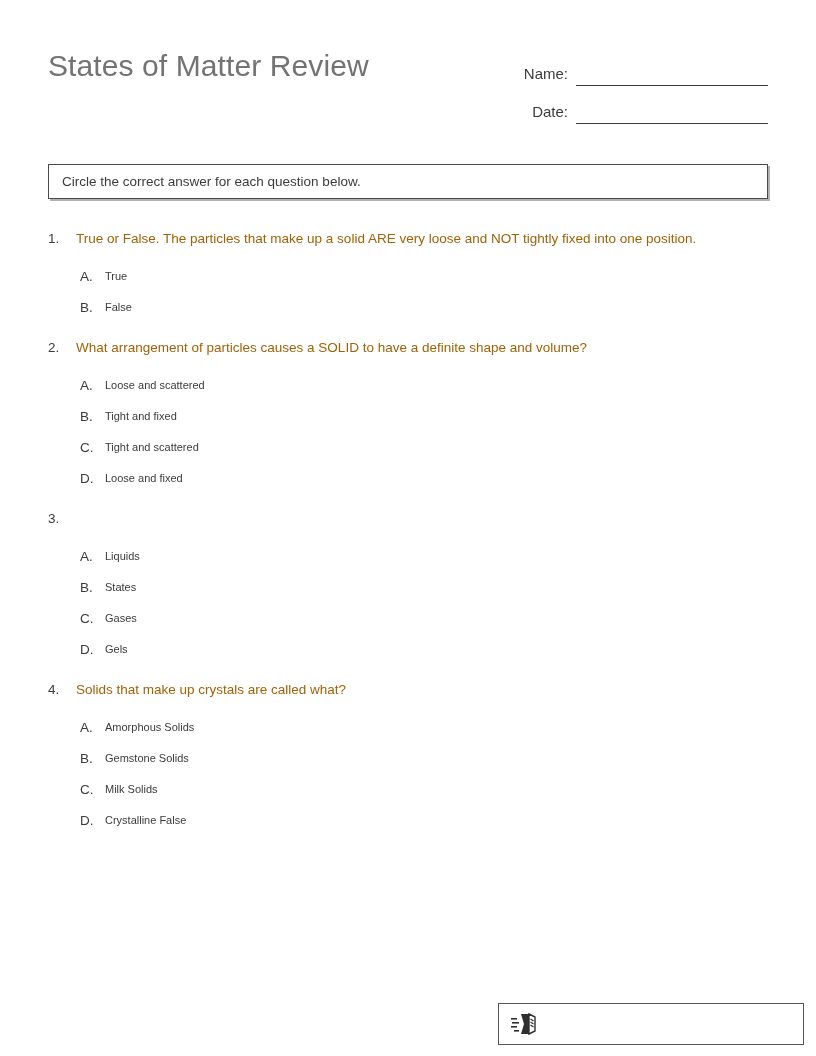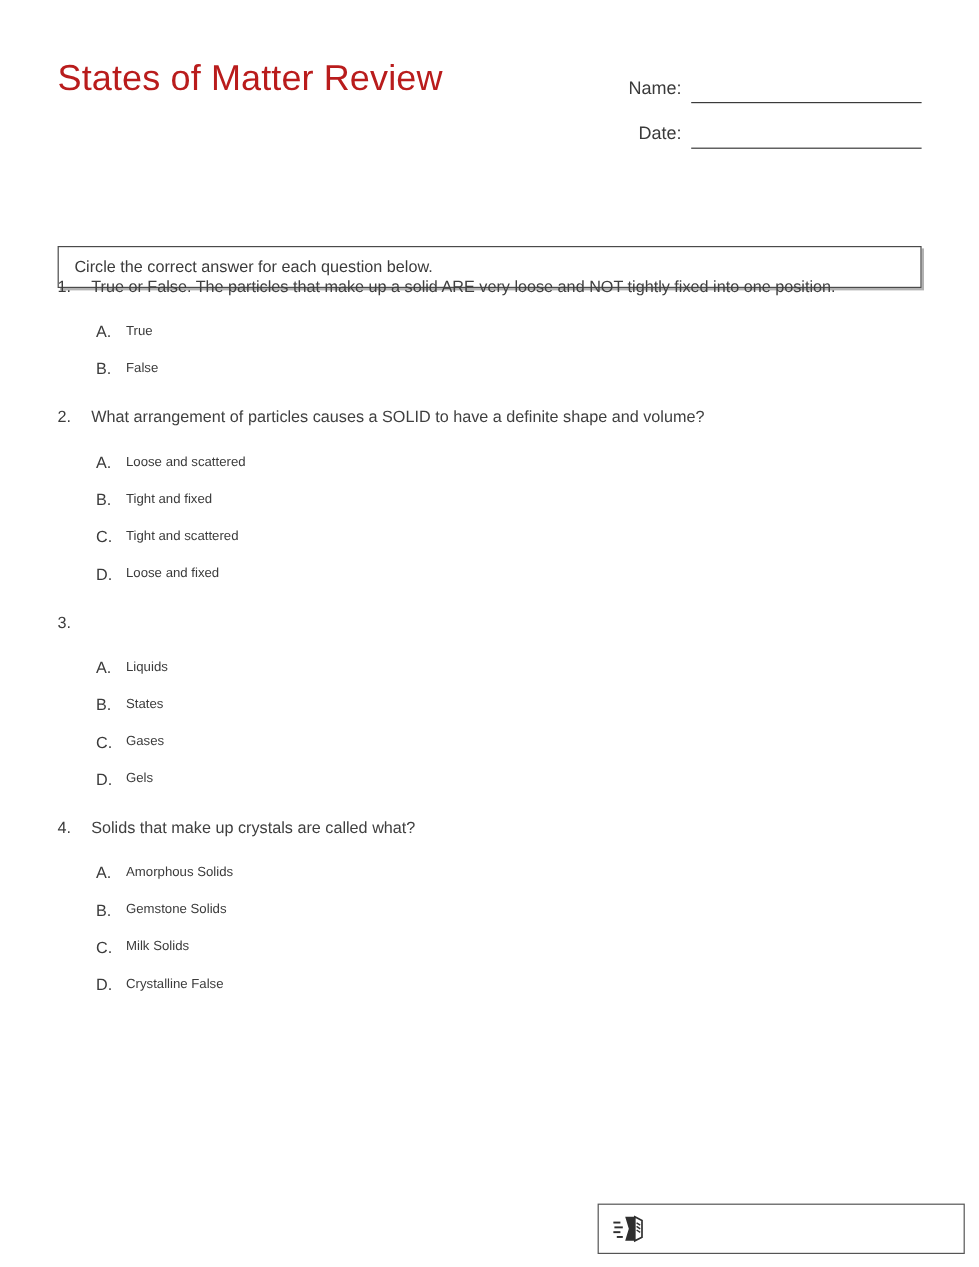--- a/index.html
+++ b/index.html
@@ -25,21 +25,21 @@
     width: 720px;
     height: 80px;
   }
   .worksheet-title {
     position: absolute;
     left: 0;
     top: 0;
     font-size: 30px;
     font-weight: 300;
     letter-spacing: 0.1px;
-    color: #b91c1c;
+    color: #737373;
     white-space: nowrap;
     line-height: 40px;
   }
   .fields {
     position: absolute;
     right: 0;
     top: 2px;
     width: 268px;
   }
   .field-row {
@@ -68,21 +68,20 @@
     left: 48px;
     top: 164px;
     width: 720px;
     height: 35px;
     box-sizing: border-box;
     border: 1px solid #4a4a4a;
     background: #ffffff;
     box-shadow: 2px 2px 0 rgba(0,0,0,0.30);
     display: flex;
     align-items: center;
-    margin-top: 41px;
   }
   .instruction-text {
     padding-left: 13px;
     font-size: 13.5px;
     color: #3b3b3b;
     line-height: 18px;
   }
 
   
   .questions {
@@ -102,21 +101,21 @@
     width: 28px;
     flex: 0 0 28px;
     font-size: 13.5px;
     line-height: 21px;
     color: #3b3b3b;
   }
   .q-text {
     flex: 1 1 auto;
     font-size: 13.5px;
     line-height: 21px;
-    color: #404040;
+    color: #a16207;
     max-width: 648px;
   }
   .options {
     margin-top: 18px;
     padding-left: 32px;
   }
   .option {
     display: flex;
     align-items: flex-start;
     margin-bottom: 12px;

